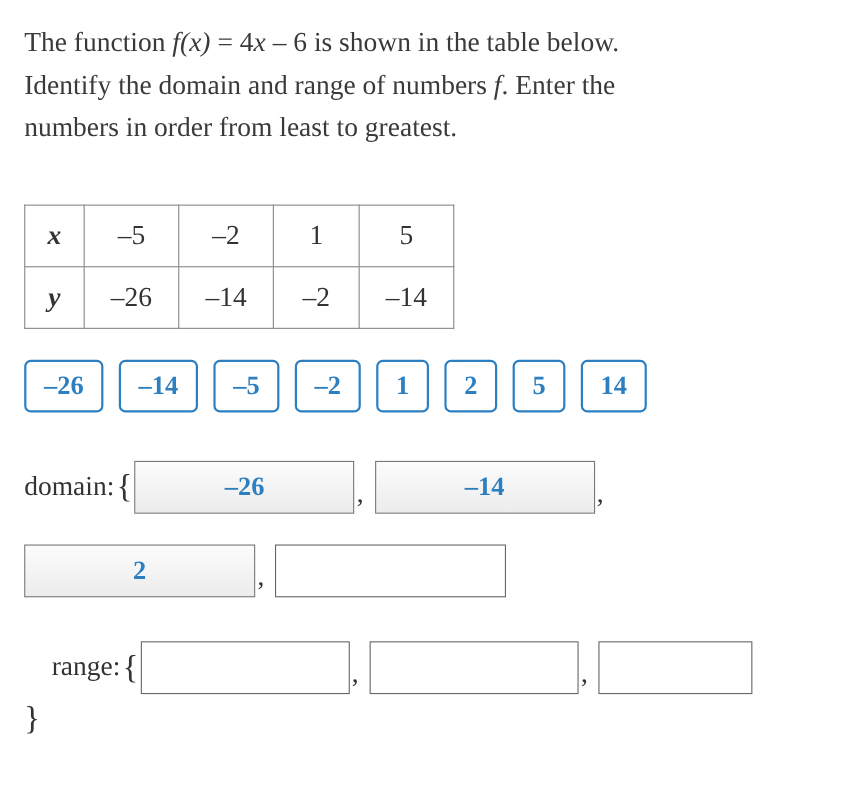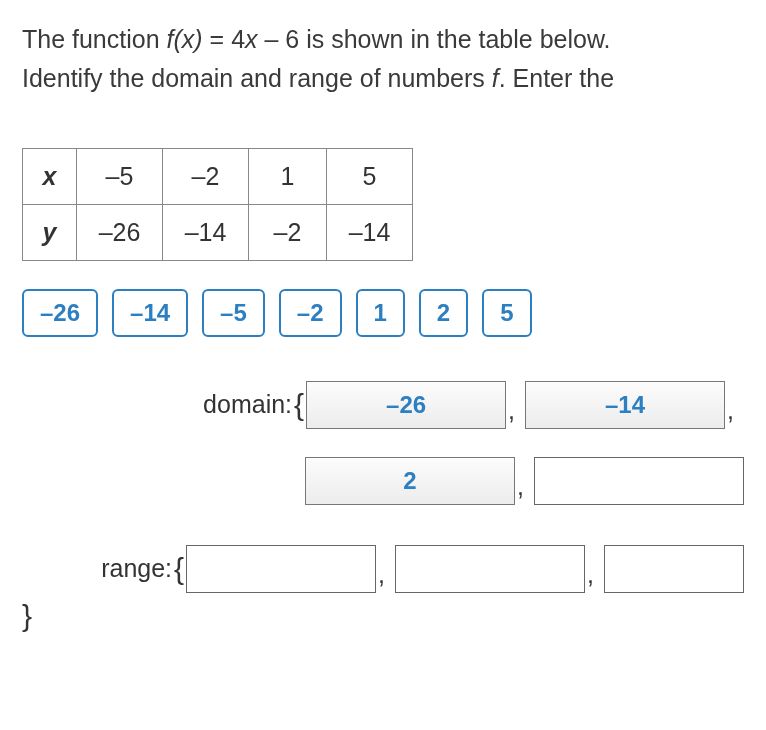--- a/index.html
+++ b/index.html
@@ -1,15 +1,15 @@
 <!DOCTYPE html>
 <html><head>
 <meta charset="utf-8">
 <style>
-  * { box-sizing: border-box; }
+  * { box-sizing: border-box; font-family: Liberation Serif, serif; }
   body {
     font-family: Arial, Helvetica, sans-serif;
     font-size: 24px;
     color: #333;
     padding: 20px 22px;
     margin: 0;
     width: 766px;
     background: #fff;
   }
   .prompt {
@@ -99,29 +99,29 @@
     padding-bottom: 4px;
   }
   .group {
     margin-bottom: 40px;
   }
   .rowwrap {
     display: flex;
     flex-wrap: wrap;
     align-items: center;
     row-gap: 14px;
-    justify-content: flex-end;
   }
 </style>
 </head>
 <body>
 
 <div class="prompt">
   <span>The function </span><span class="fn">f(x)</span><span> = 4</span><span class="var">x</span><span> – 6 is shown in the table below.</span><br>
   <span>Identify the domain and range of numbers </span><span class="var">f</span><span>. Enter the</span><br>
+  <span>numbers in order from least to greatest.</span>
 </div>
 
 <table class="data">
   <tbody>
       <tr>
     <td class="hdr">x</td>
     <td class="val">–5</td>
     <td class="val">–2</td>
     <td class="val">1</td>
     <td class="val">5</td>
@@ -137,20 +137,21 @@
   </table>
 
 <div class="chips">
   <span class="chip">–26</span>
   <span class="chip">–14</span>
   <span class="chip">–5</span>
   <span class="chip">–2</span>
   <span class="chip">1</span>
   <span class="chip">2</span>
   <span class="chip">5</span>
+  <span class="chip">14</span>
 </div>
 
 <div class="group">
   <div class="rowwrap">
     <span class="label">domain: </span>
     <span class="brace">{</span>
     <span class="slot filled w1">–26</span>
     <span class="comma">,</span>
     <span class="slot filled w1">–14</span>
     <span class="comma">,</span>

